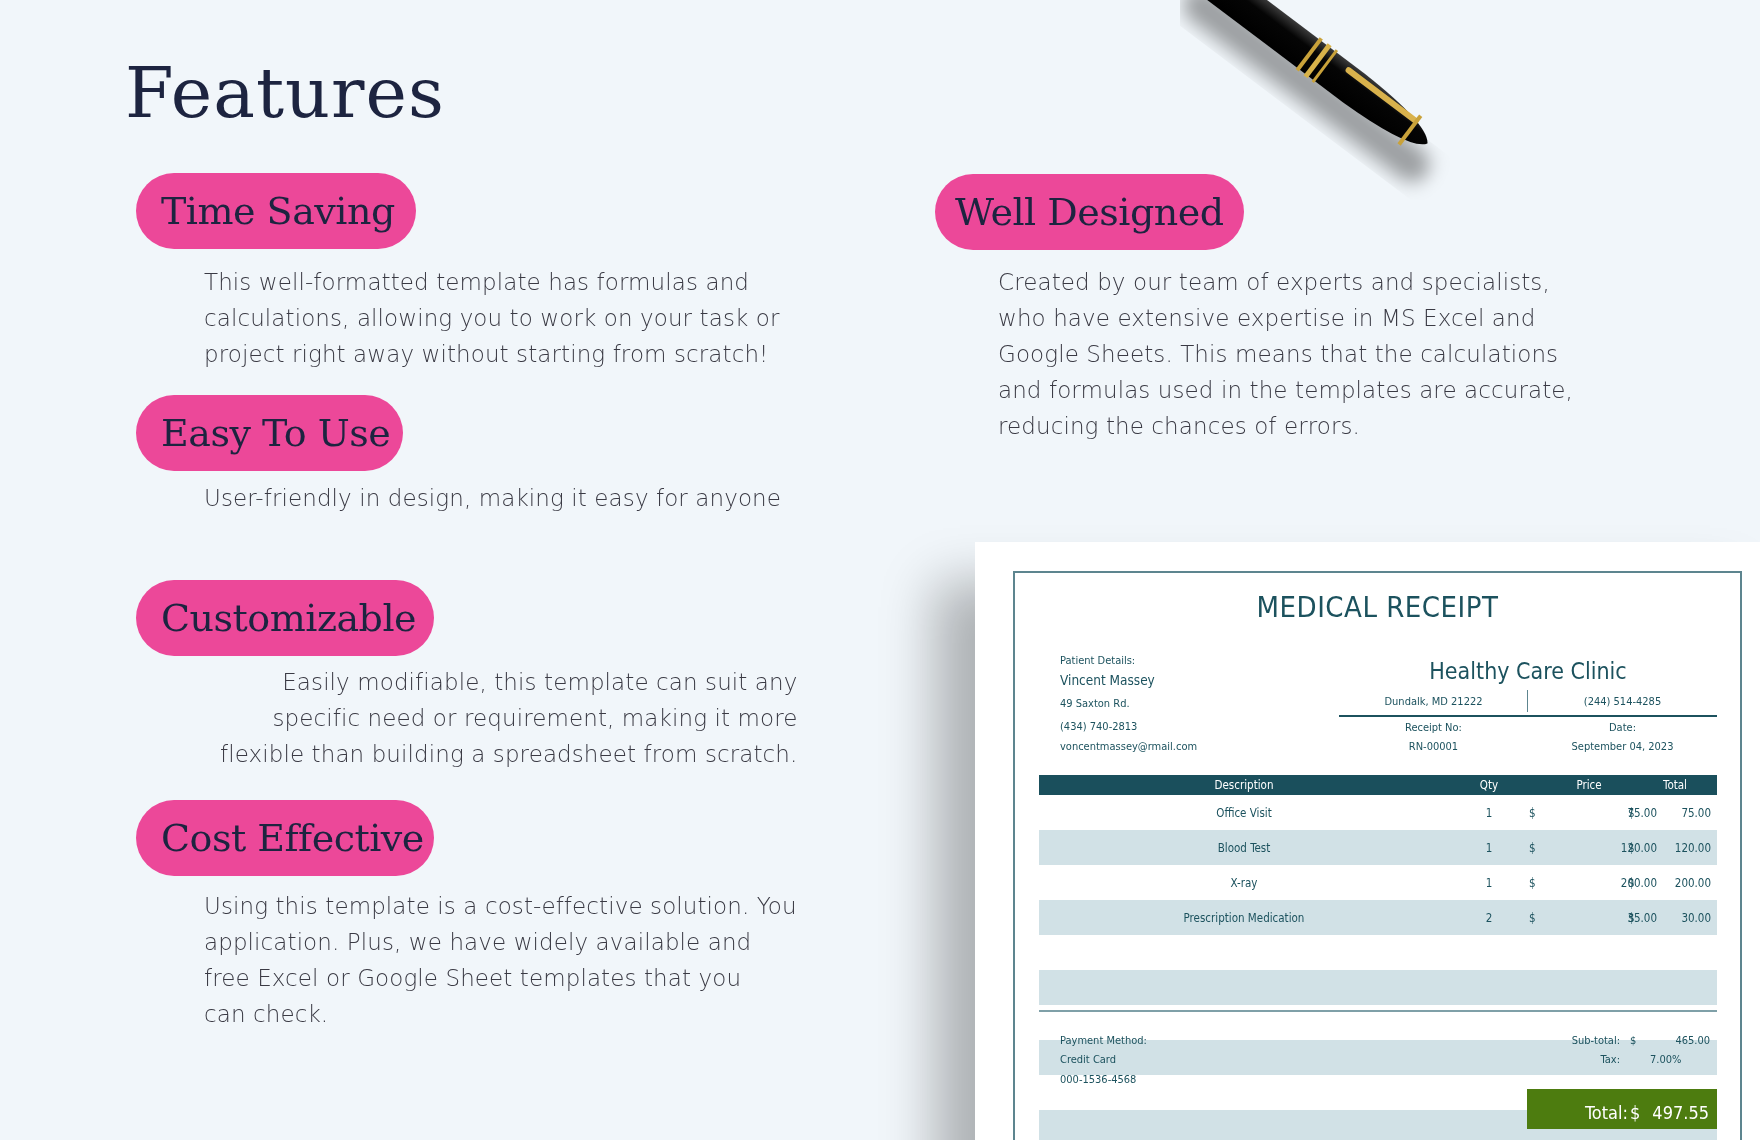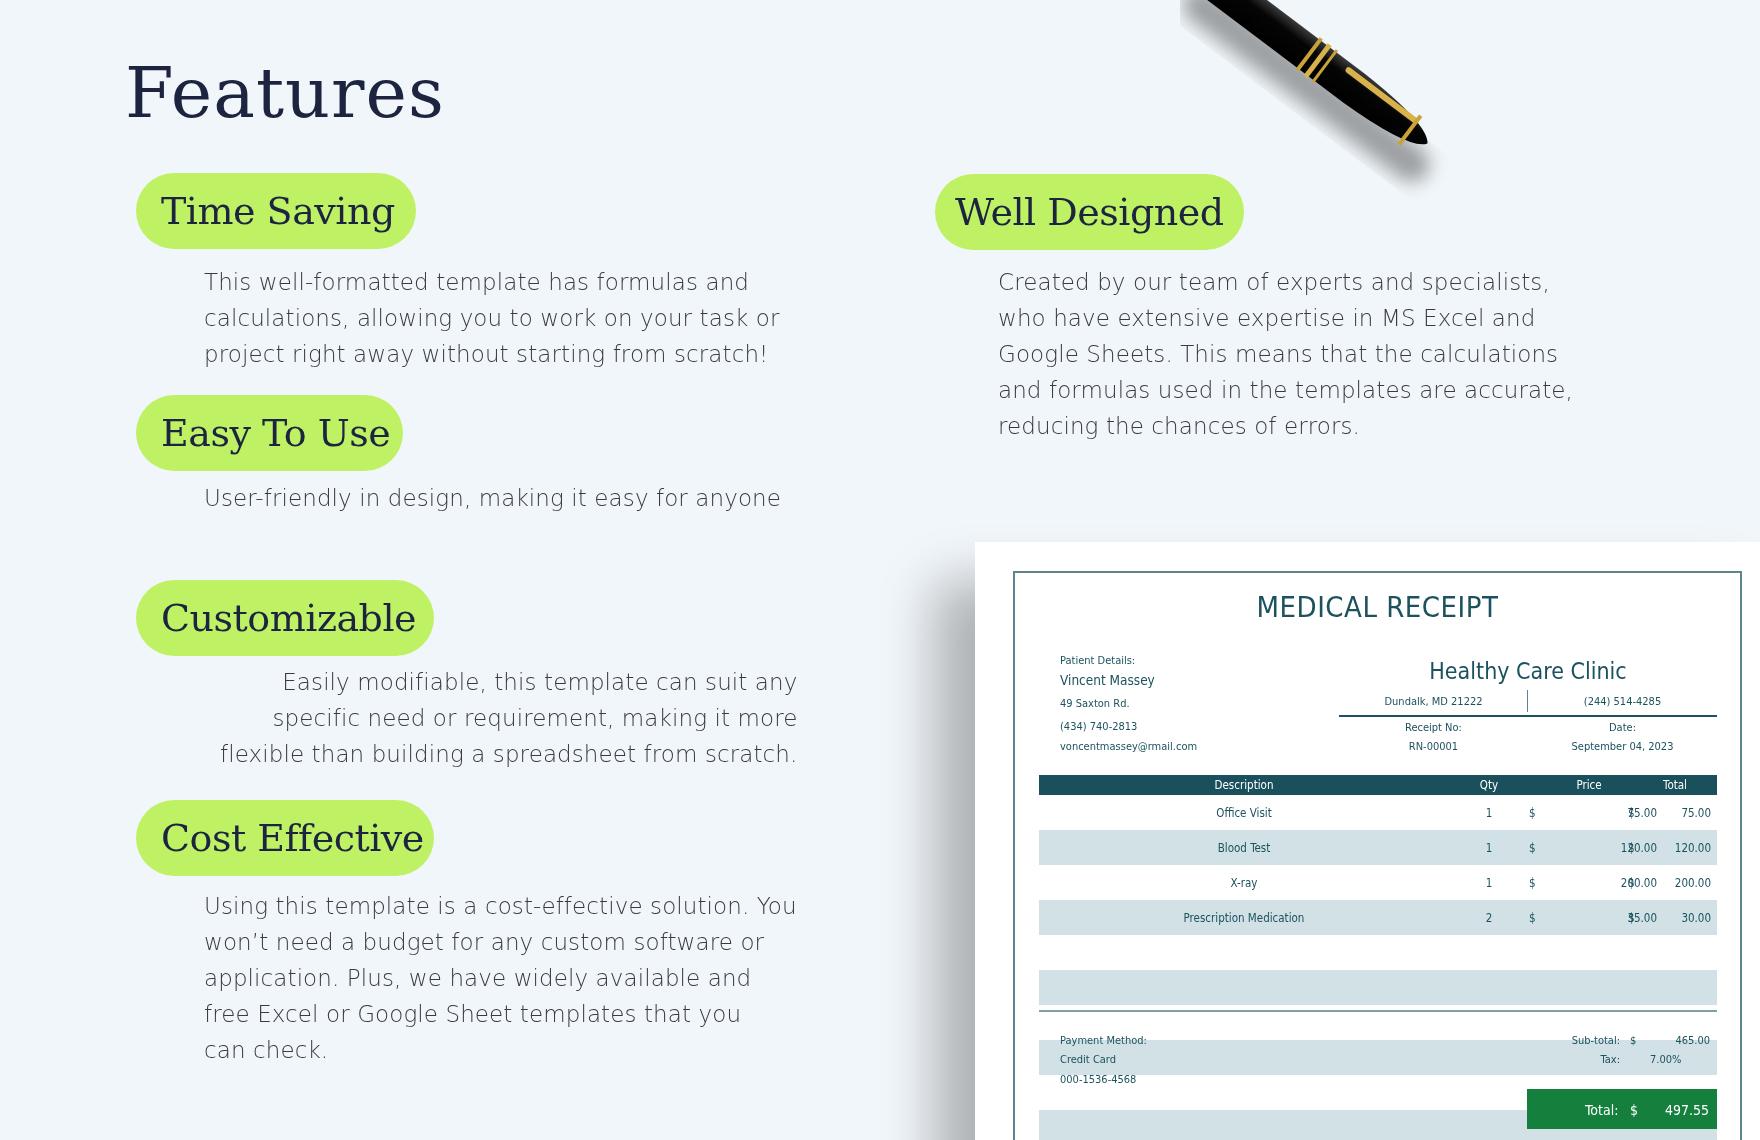--- a/index.html
+++ b/index.html
@@ -8,21 +8,21 @@
     background:#f1f6fa;
     font-family:"DejaVu Sans", sans-serif;
   }
   .abs { position:absolute; }
   .page-title {
     left:125px; top:58px; margin:0;
     font-family:"DejaVu Serif", serif; font-weight:400;
     font-size:70px; color:#1d2440; letter-spacing:1px; line-height:1;
   }
   .pill {
-    background:#bef264; border-radius:40px; height:76px;
+    background:#ec4899; border-radius:40px; height:76px;
     display:flex; align-items:center; box-sizing:border-box; padding:0 0 0 25px;
   }
   .pill span {
     font-family:"DejaVu Serif", serif; font-size:38px; color:#1d2440; line-height:1;
     white-space:nowrap; letter-spacing:-0.5px;
   }
   .para {
     font-family:"DejaVu Sans", sans-serif; font-size:23px; color:#3a3a44;
     line-height:36px; font-weight:300; letter-spacing:0.1px;
   }
@@ -57,21 +57,21 @@
   .c-desc { left:0; width:410px; text-align:center; }
   .c-qty { left:430px; width:40px; text-align:center; }
   .c-pd { left:490px; }
   .c-pv { left:500px; width:118px; text-align:right; right:auto; }
   .c-price-h { left:510px; width:80px; text-align:center; }
   .c-td { left:589px; }
   .c-tv { left:600px; width:72px; text-align:right; }
   .c-total-h { left:598px; width:76px; text-align:center; }
 
   .tdivider { left:1039px; top:1010px; width:678px; height:2px; background:#7fa0a8; }
-  .totalbox { left:1527px; top:1089px; width:190px; height:40px; background:#15803d; color:#fff; font-size:14px; }
+  .totalbox { left:1527px; top:1089px; width:190px; height:40px; background:#4d7c0f; color:#fff; font-size:18px; }
   .totalbox span { position:absolute; top:13px; white-space:nowrap; }
 </style>
 </head>
 <body>
 
 <h1 class="abs page-title">Features</h1>
 
 <div class="abs pill" style="left:136px;top:173px;width:280px;">
   <span>Time Saving</span>
 </div>
@@ -95,21 +95,20 @@
   <div>Easily modifiable, this template can suit any</div>
   <div>specific need or requirement, making it more</div>
   <div>flexible than building a spreadsheet from scratch.</div>
 </div>
 
 <div class="abs pill" style="left:136px;top:800px;width:298px;">
   <span>Cost Effective</span>
 </div>
 <div class="abs para" style="left:204px;top:888px;">
   <div>Using this template is a cost-effective solution. You</div>
-  <div>won’t need a budget for any custom software or</div>
   <div>application. Plus, we have widely available and</div>
   <div>free Excel or Google Sheet templates that you</div>
   <div>can check.</div>
 </div>
 
 <div class="abs pill" style="left:935px;top:174px;width:309px;padding-left:20px;">
   <span>Well Designed</span>
 </div>
 <div class="abs para" style="left:998px;top:264px;">
   <div>Created by our team of  experts and specialists,</div>

